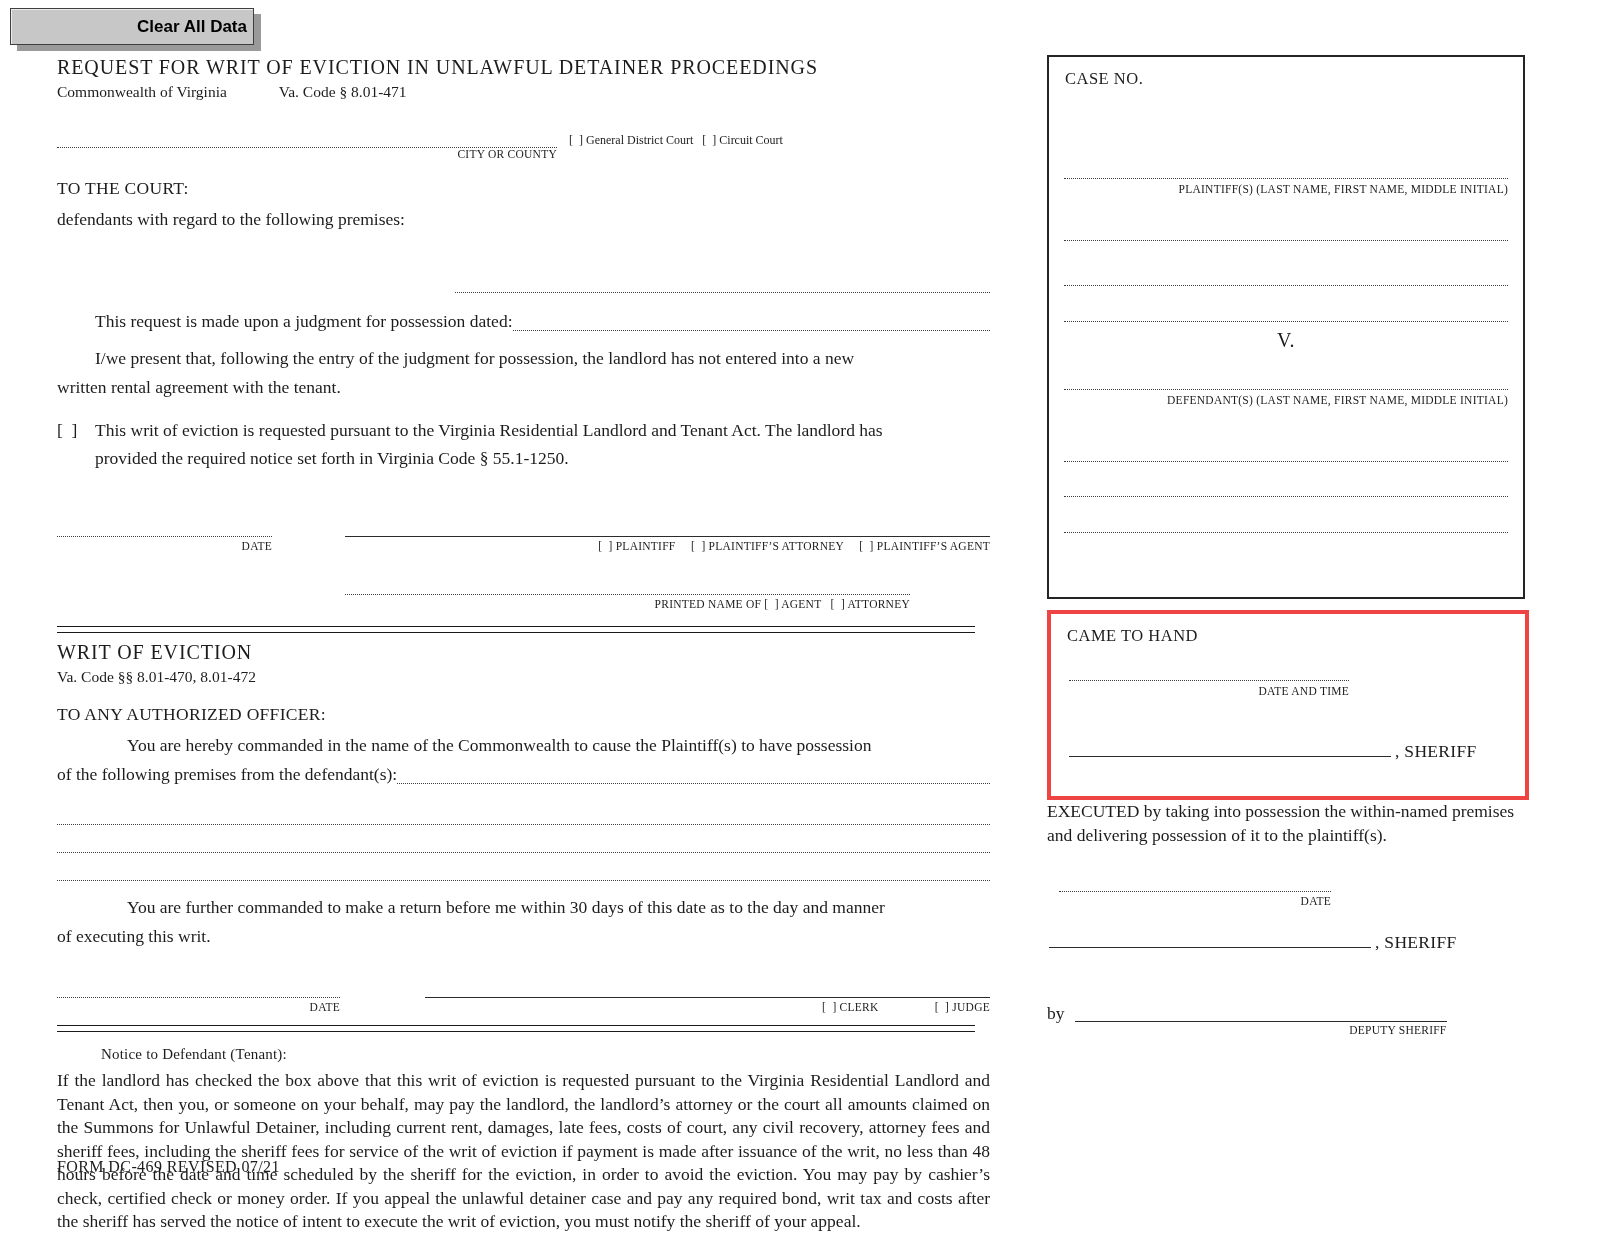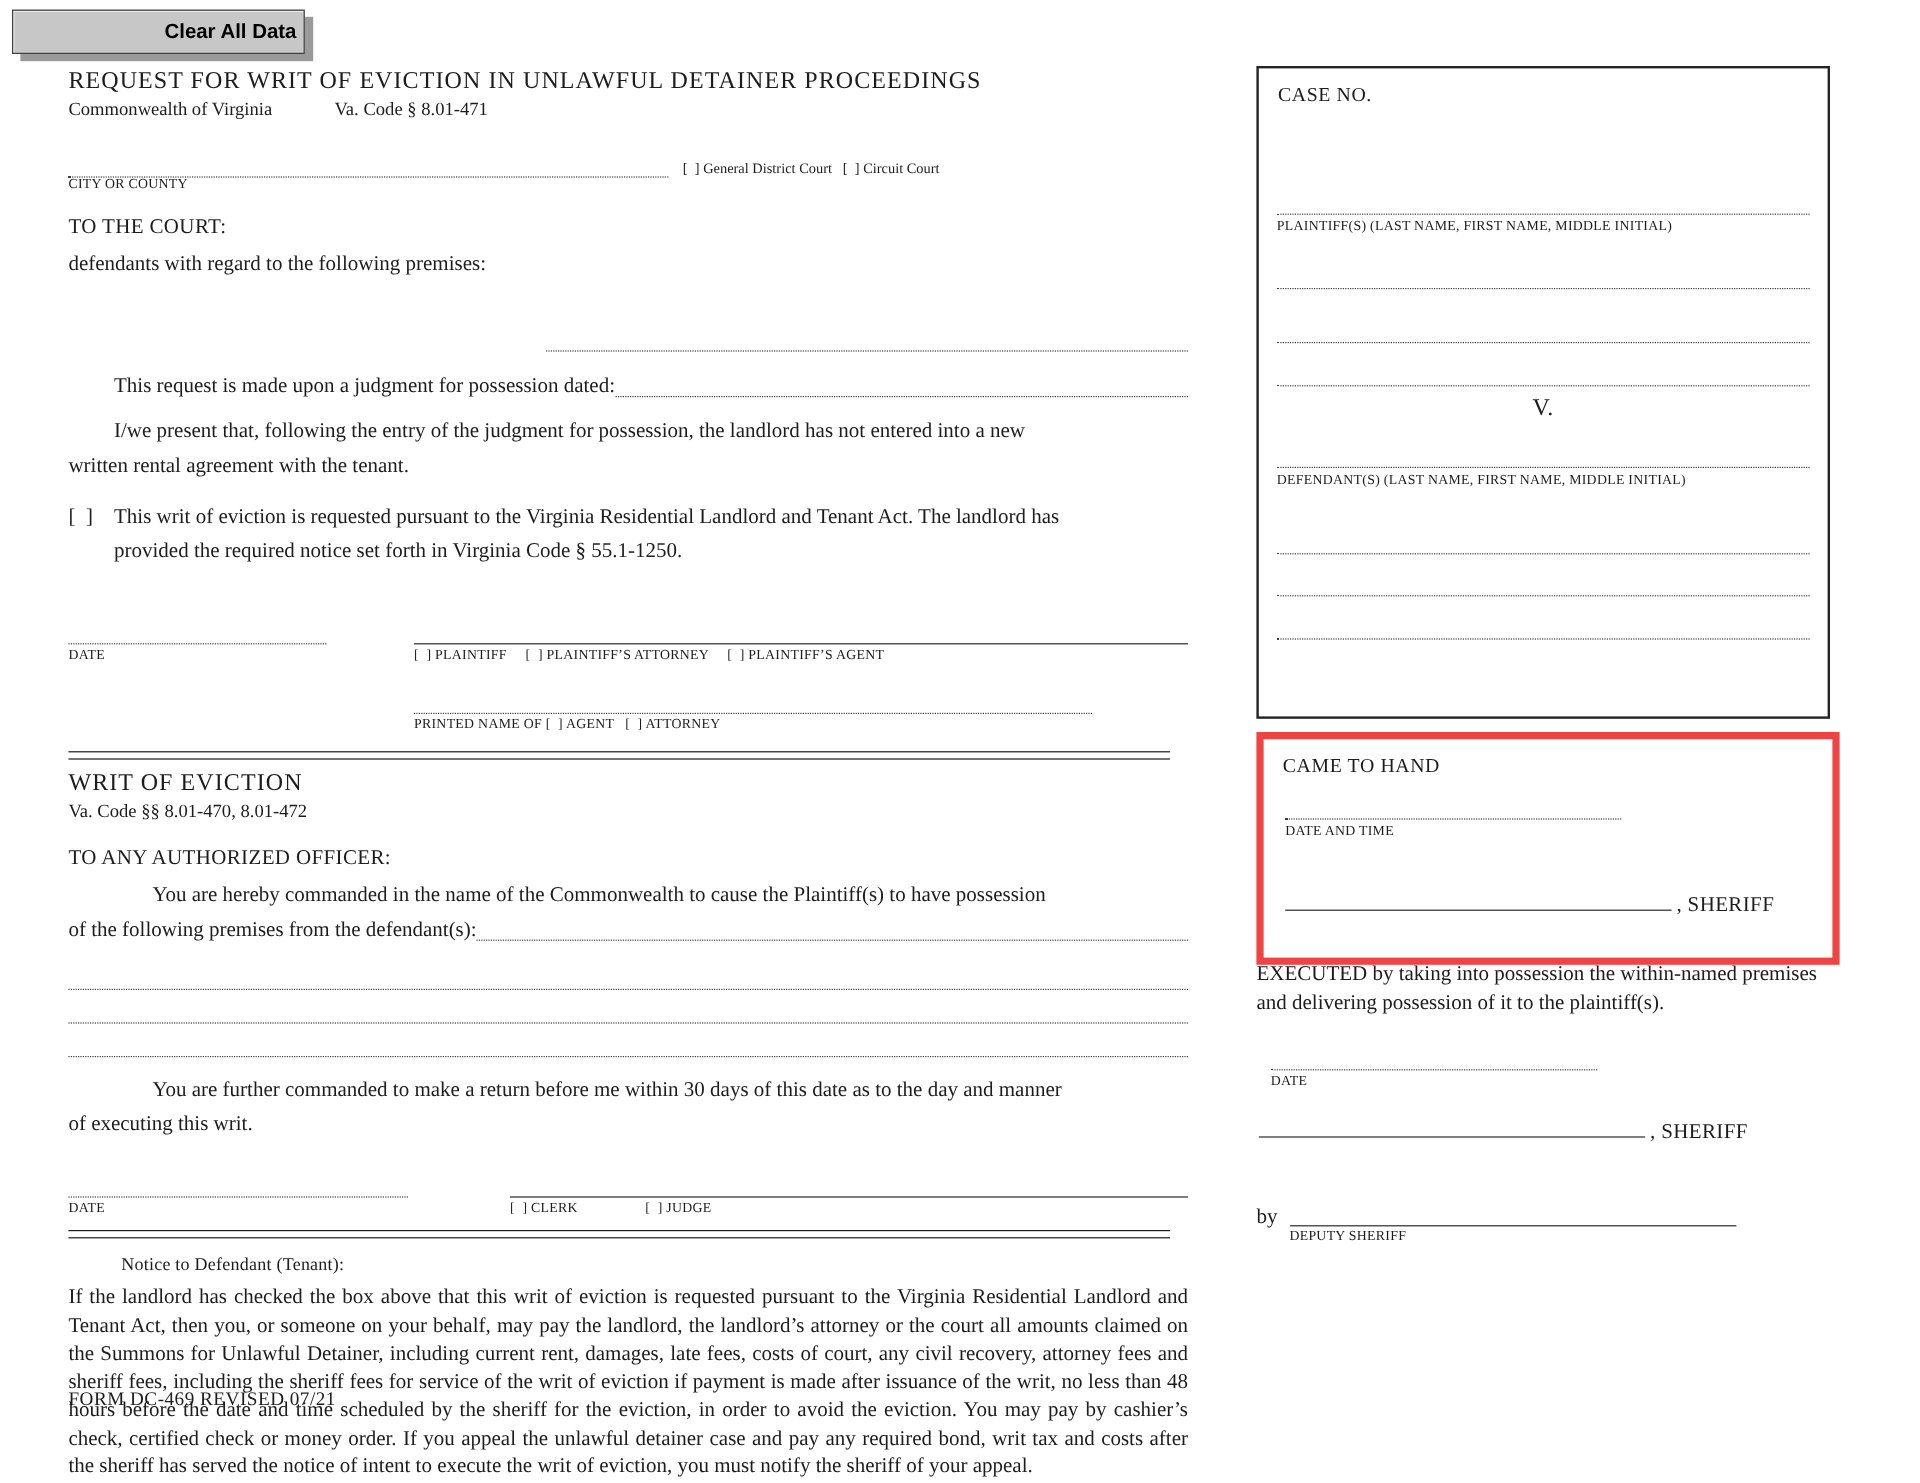--- a/index.html
+++ b/index.html
@@ -11,21 +11,21 @@
     background:#c7c7c7;border:1px solid #3f3f3f;box-shadow:7px 6px 0 #9a9a9a, inset 1px 1px 0 #ececec;
     font-family:"Liberation Sans",sans-serif;font-size:17px;font-weight:700;color:#000;cursor:pointer;text-align:right;}
 
   .left{position:absolute;left:57px;top:56px;width:933px;}
   .title{font-size:20px;font-weight:400;letter-spacing:0.9px;}
   .subtitle{font-size:15.5px;margin-top:4px;}
   .subtitle .code{margin-left:48px;}
 
   .pre{white-space:pre;}
   .small{font-size:11.5px;letter-spacing:0.25px;}
-  .center{text-align:left;}
+  .center{text-align:right;}
   .body-text{font-size:17.5px;line-height:29px;}
   .ind{text-indent:38px;}
   .ind-lg{text-indent:70px;}
 
   .dotline{border-bottom:1.6px dotted #3c3c3c;}
   .solidline{border-bottom:1.6px solid #2b2b2b;}
   .fieldline{height:22px;}
 
   .court-row{display:flex;align-items:flex-start;margin-top:24px;}
   .court-fill{flex:1;max-width:500px;}
@@ -56,21 +56,21 @@
 
   .blankline{height:27px;}
 
   .notice-title{font-size:15px;letter-spacing:0.2px;margin-top:14px;margin-left:44px;}
   .notice-body{font-size:17.5px;line-height:23.5px;text-align:justify;margin-top:6px;}
 
   .footer{position:absolute;left:57px;top:1158px;font-size:16px;letter-spacing:0.4px;}
 
   
   .case-box{position:absolute;left:1047px;top:55px;width:474px;height:540px;border:2px solid #242424;}
-  .came-box{position:absolute;left:1047px;top:610px;width:474px;height:182px;border:6px solid #ef4444;}
+  .came-box{position:absolute;left:1047px;top:610px;width:474px;height:182px;border:4px solid #ef4444;}
   .box-title{position:absolute;left:16px;top:12px;font-size:16.5px;letter-spacing:0.5px;}
   .abs{position:absolute;left:15px;right:15px;}
   .case-box .dotline,.came-box .dotline{height:0;}
   .versus{text-align:center;font-size:20px;letter-spacing:0.5px;}
   .sheriff-text{font-size:17.5px;letter-spacing:0.3px;}
   .inline-solid{display:inline-block;height:16px;border-bottom:1.6px solid #2b2b2b;vertical-align:baseline;}
 
   .executed{position:absolute;left:1047px;top:800px;width:474px;}
   .exec-para{font-size:17.5px;line-height:23.5px;}
   .exec-date{width:272px;margin-top:24px;margin-left:12px;}

